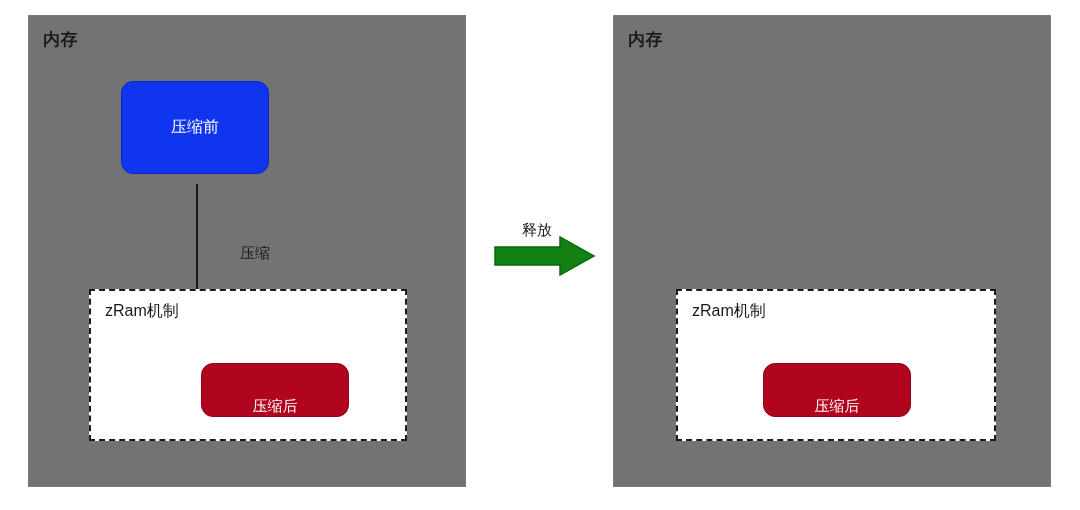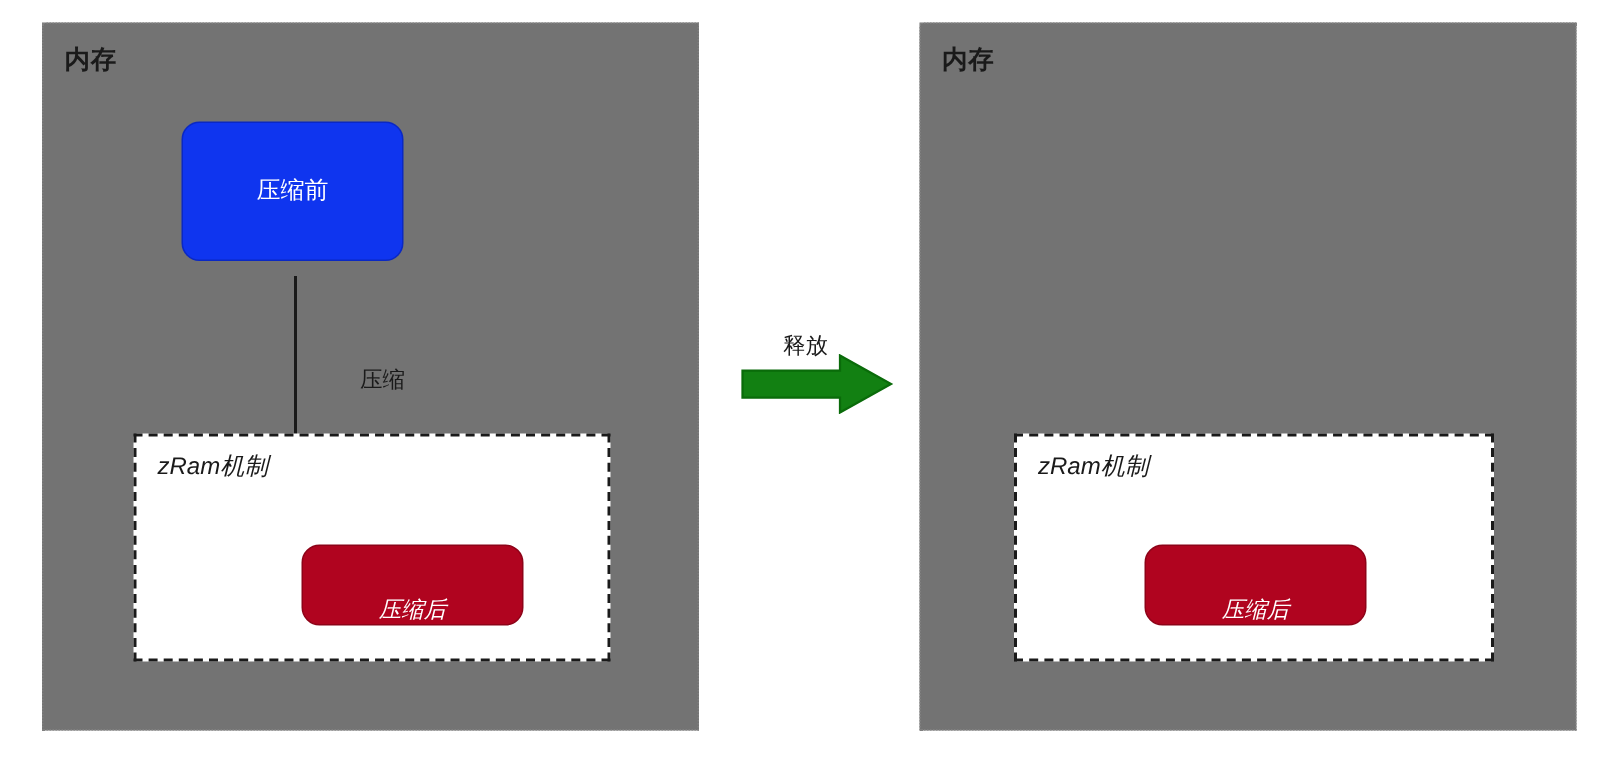--- a/index.html
+++ b/index.html
@@ -36,21 +36,20 @@
     letter-spacing: 0.5px;
     white-space: nowrap;
   }
 
   
   .zram-box {
     position: absolute;
     background: #ffffff;
     border: 2px dashed #1a1a1a;
     box-sizing: border-box;
-    font-style: italic;
   }
   .zram-title {
     position: absolute;
     left: 14px;
     top: 10px;
     font-size: 16px;
     color: #1a1a1a;
     white-space: nowrap;
   }
 

